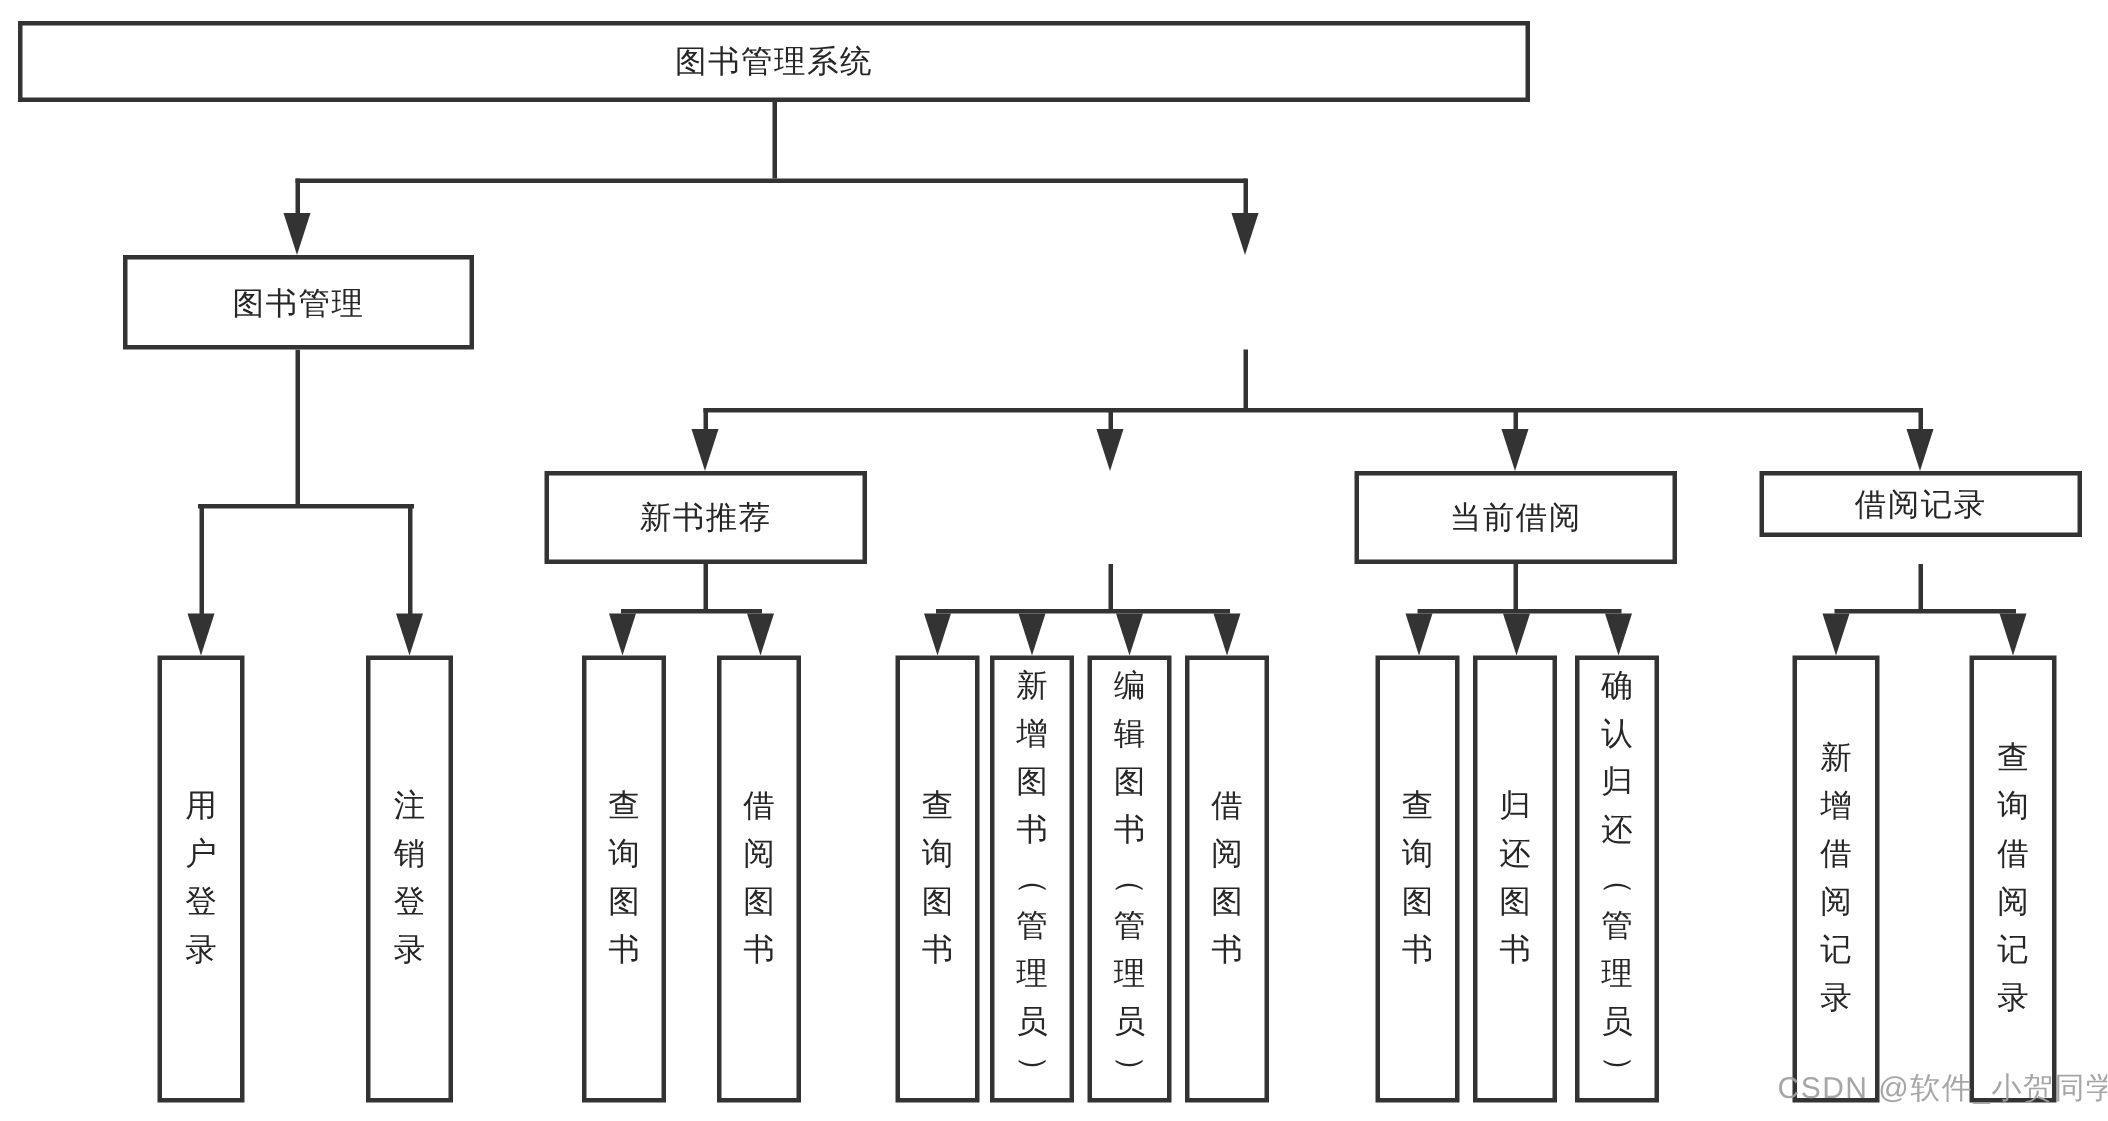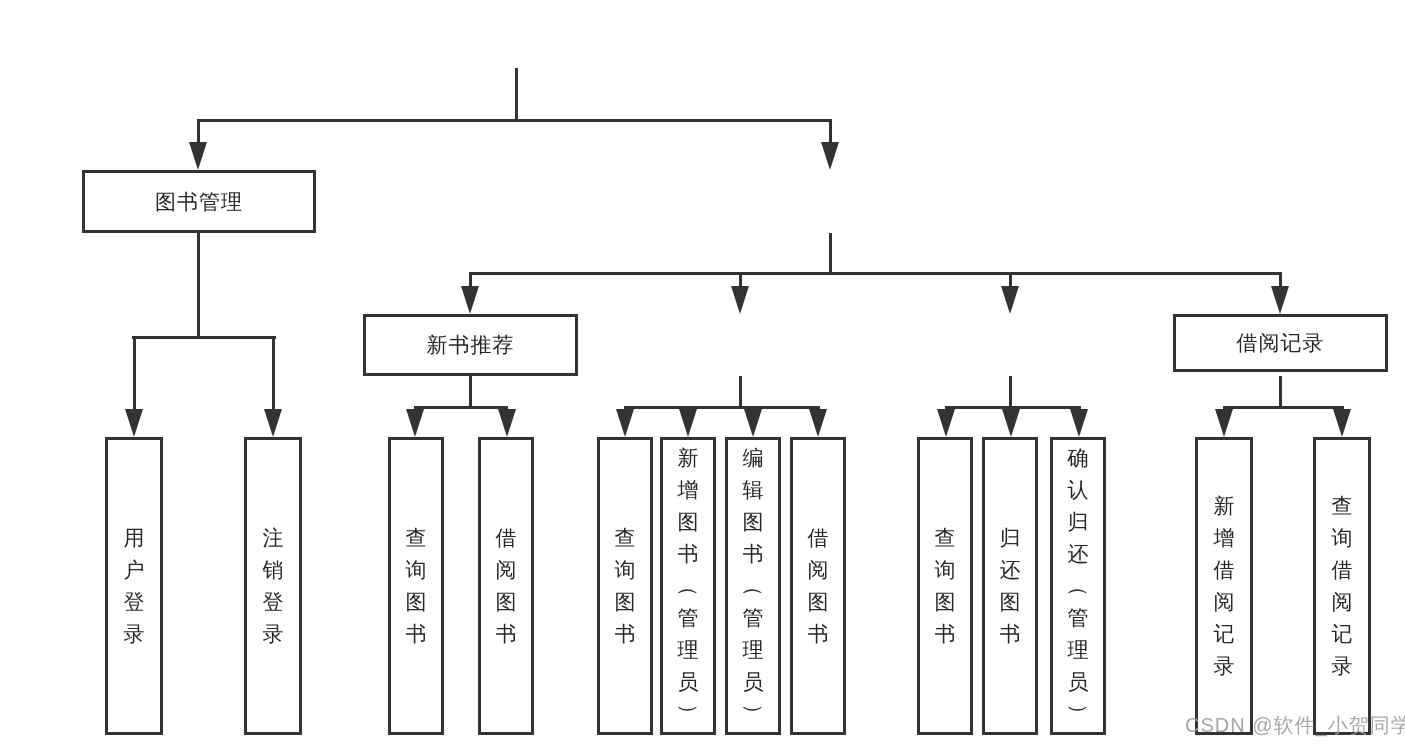--- a/index.html
+++ b/index.html
@@ -70,20 +70,23 @@
     letter-spacing:1px;
     z-index:10;
     white-space:nowrap;
   }
 </style>
 </head>
 <body>
 
 <div id="canvas">
 
+  <div class="box" style="left:12px;top:14px;width:1008px;height:54px;">
+    <span>图书管理系统</span>
+  </div>
 
   <div class="vline" style="left:515px;top:68px;height:51px;"></div>
   <div class="hline" style="left:197px;top:119px;width:634px;"></div>
   <div class="vline" style="left:197px;top:119px;height:27px;"></div>
   <div class="vline" style="left:829px;top:119px;height:27px;"></div>
   <div class="arrow" style="left:189px;top:142px;"></div>
   <div class="arrow" style="left:821px;top:142px;"></div>
 
   <div class="box" style="left:82px;top:170px;width:234px;height:63px;">
     <span>图书管理</span>
@@ -103,21 +106,24 @@
   <div class="vline" style="left:1009px;top:272px;height:18px;"></div>
   <div class="vline" style="left:1279px;top:272px;height:18px;"></div>
   <div class="arrow" style="left:461px;top:286px;"></div>
   <div class="arrow" style="left:731px;top:286px;"></div>
   <div class="arrow" style="left:1001px;top:286px;"></div>
   <div class="arrow" style="left:1271px;top:286px;"></div>
 
   <div class="box" style="left:363px;top:314px;width:215px;height:62px;">
     <span>新书推荐</span>
   </div>
-  <div class="box" style="left:1173px;top:314px;width:215px;height:58px;">
+  <div class="box" style="left:903px;top:314px;width:215px;height:62px;">
+    <span>当前借阅</span>
+  </div>
+  <div class="box" style="left:1173px;top:314px;width:215px;height:44px;">
     <span>借阅记录</span>
   </div>
 
   <div class="vline" style="left:469px;top:376px;height:30px;"></div>
   <div class="hline" style="left:414px;top:406px;width:94px;"></div>
   <div class="arrow" style="left:406px;top:409px;"></div>
   <div class="arrow" style="left:498px;top:409px;"></div>
 
   <div class="vline" style="left:739px;top:376px;height:30px;"></div>
   <div class="hline" style="left:624px;top:406px;width:196px;"></div>

